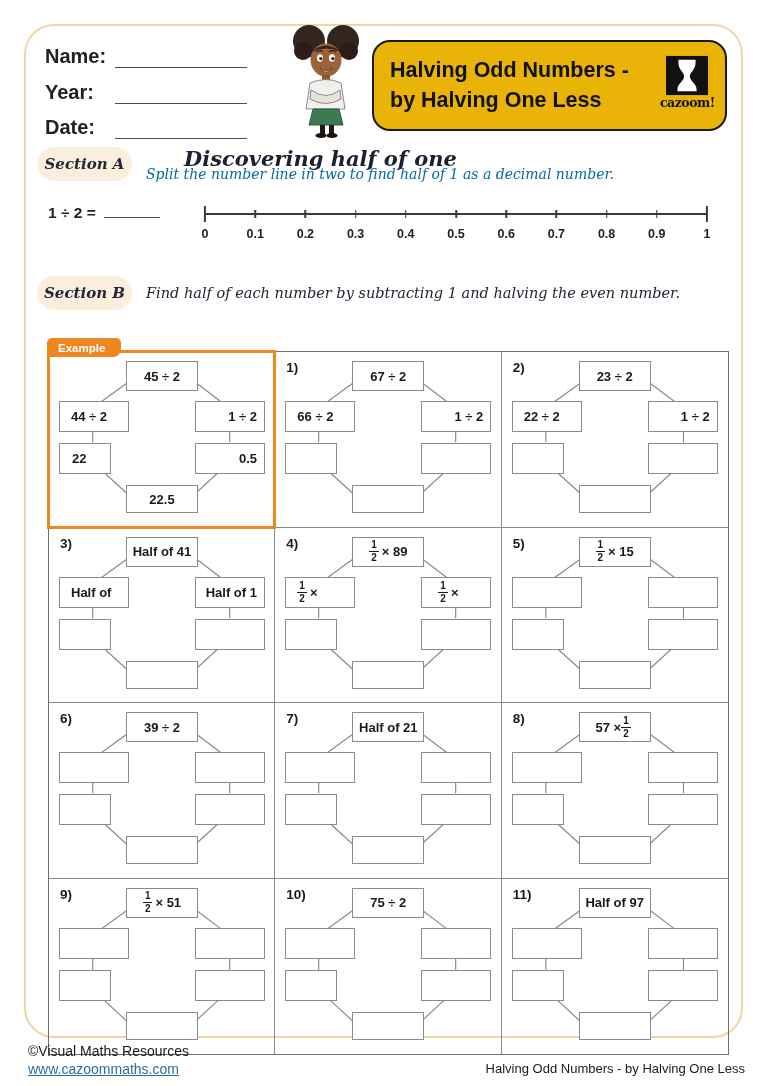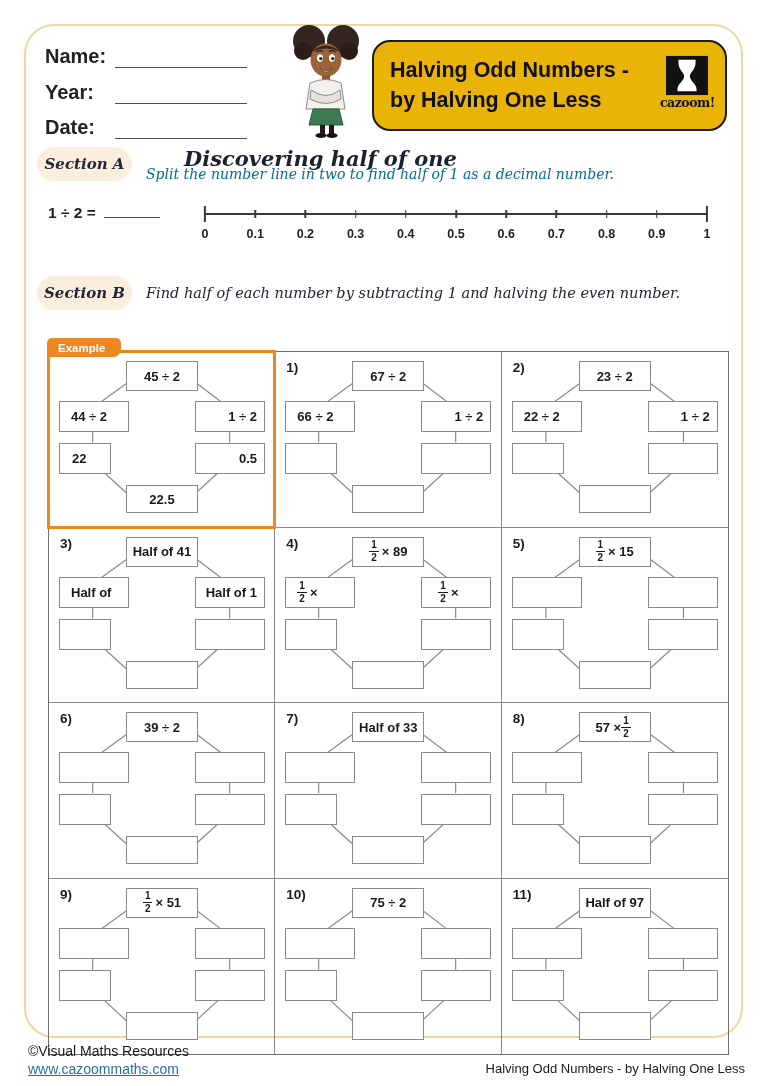--- a/index.html
+++ b/index.html
@@ -325,21 +325,21 @@
       <div class="cell">
         <svg class="connectors" viewBox="0 0 227 176" preserveAspectRatio="none">
           <line x1="79" y1="31" x2="53" y2="50"></line>
           <line x1="148" y1="31" x2="173" y2="50"></line>
           <line x1="44" y1="80" x2="44" y2="91"></line>
           <line x1="182" y1="80" x2="182" y2="91"></line>
           <line x1="56" y1="122" x2="80" y2="144"></line>
           <line x1="170" y1="122" x2="146" y2="144"></line>
         </svg>
       <span class="qnum">7)</span>
-      <div class="box top">Half of 33</div>
+      <div class="box top">Half of 21</div>
       <div class="box l1"></div>
       <div class="box r1"></div>
       <div class="box l2"></div>
       <div class="box r2"></div>
       <div class="box bottom"></div>
     </div>
       <div class="cell">
         <svg class="connectors" viewBox="0 0 227 176" preserveAspectRatio="none">
           <line x1="79" y1="31" x2="53" y2="50"></line>
           <line x1="148" y1="31" x2="173" y2="50"></line>

